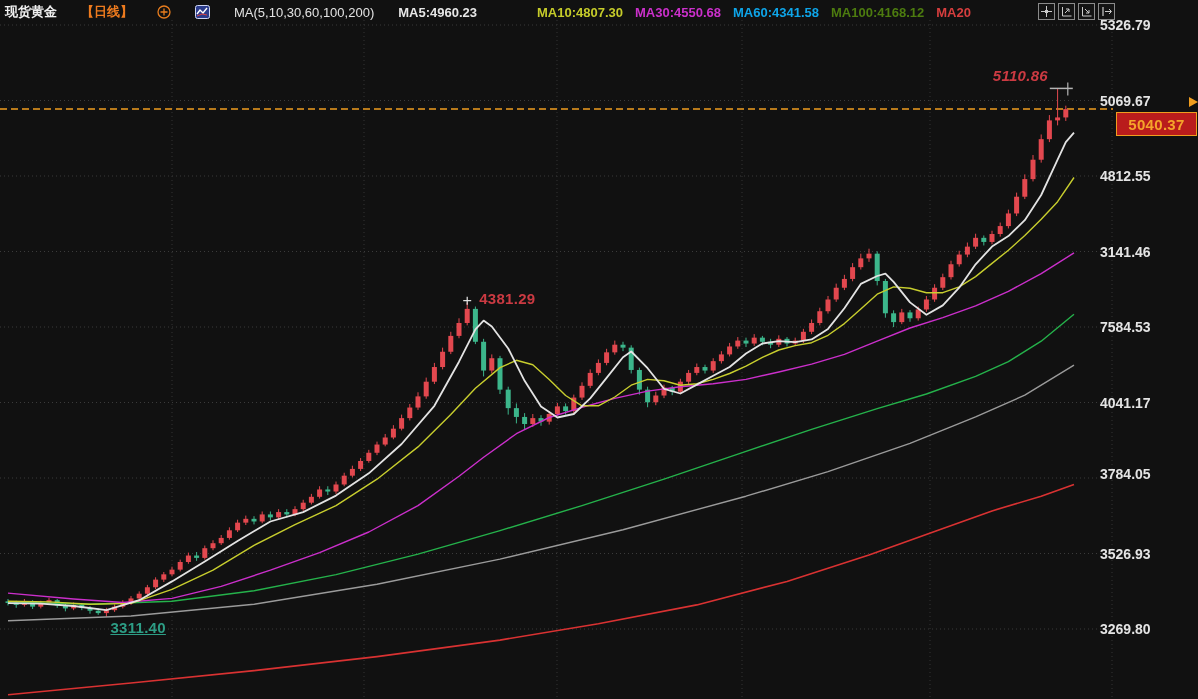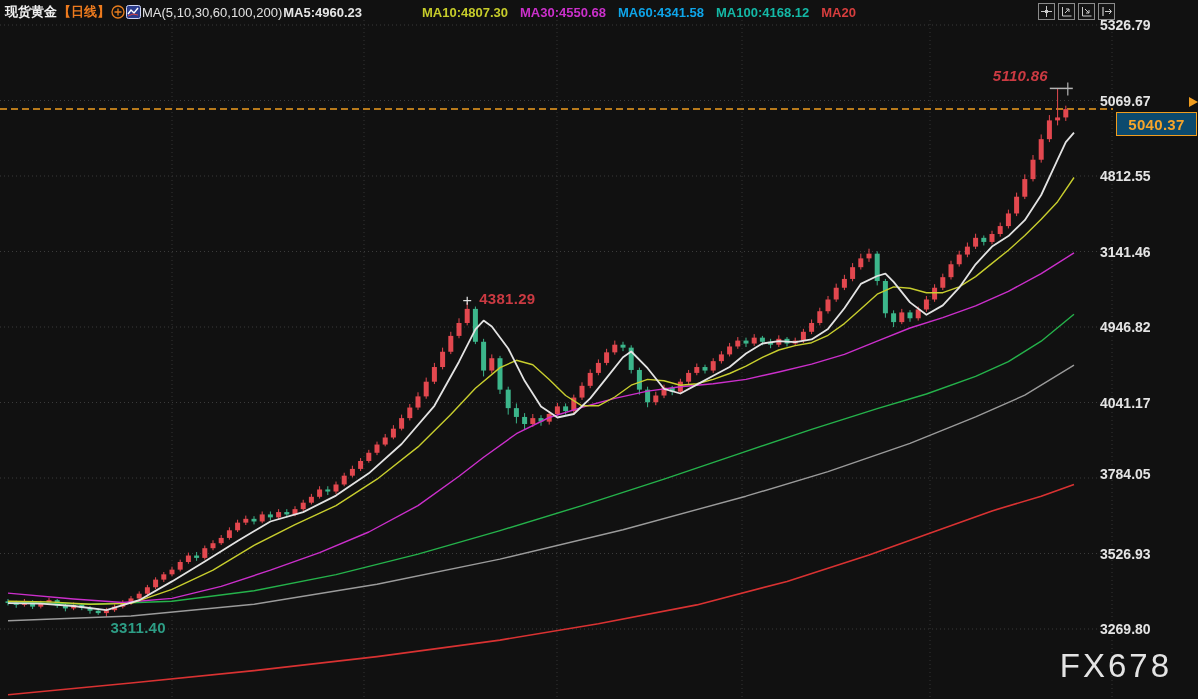--- a/index.html
+++ b/index.html
@@ -1,35 +1,35 @@
 <!DOCTYPE html>
 <html><head>
 <meta charset="utf-8">
 <style>
   html,body{margin:0;padding:0;background:#0d0d0d;}
   #app{position:relative;width:1198px;height:699px;background:#111111;overflow:hidden;
        font-family:"Liberation Sans","DejaVu Sans",sans-serif;}
   #chart-svg{position:absolute;left:0;top:0;}
   
-  #topbar{position:absolute;left:5px;top:3px;height:18px;display:flex;align-items:center;gap:1px;
+  #topbar{position:absolute;left:5px;top:3px;height:18px;display:flex;align-items:center;gap:24px;
           font-size:13px;color:#e6e6e6;white-space:nowrap;z-index:5;}
   .t-title{font-weight:700;color:#efefef;}
   .t-frame{font-weight:700;color:#ee7b1e;}
   .t-icon{display:inline-flex;align-items:center;}
   .ma-params{color:#e3e3e3;}
   .ma-item{font-weight:700;}
   
   #toolbar{position:absolute;top:3px;left:1038px;display:flex;gap:3px;z-index:6;}
   .tb-btn{width:17px;height:17px;border:1px solid #8a8a8a;background:#141414;display:flex;
           align-items:center;justify-content:center;cursor:pointer;box-sizing:border-box;}
   
   .axis-tick{position:absolute;right:8px;width:90px;text-align:left;font-size:14px;font-weight:700;
              color:#e4e4e4;z-index:4;}
   #last-price-box{position:absolute;left:1116px;width:79px;height:22px;border:1.5px solid #f09d1f;
-                  background:#0c4a6e;color:#f5a42a;font-size:15px;font-weight:700;display:flex;
+                  background:#b91c1c;color:#f5a42a;font-size:15px;font-weight:700;display:flex;
                   align-items:center;justify-content:center;z-index:7;letter-spacing:.3px;}
   #axis-arrow{position:absolute;right:0px;width:0;height:0;border-left:9px solid #f09d1f;
               border-top:5px solid transparent;border-bottom:5px solid transparent;z-index:7;}
   
   .anno{position:absolute;font-size:15px;font-weight:700;z-index:4;letter-spacing:.3px;}
   
   #watermark{position:absolute;right:26px;bottom:14px;font-size:33px;color:#e4e4e4;
              letter-spacing:3px;z-index:3;font-weight:400;}
 </style>
 </head>
@@ -351,21 +351,21 @@
           <polyline points="2,9 5,5 8,8 12,3" fill="none" stroke="#ffffff" stroke-width="1.4"></polyline>
           <polyline points="2,11 7,9 12,10" fill="none" stroke="#d94040" stroke-width="1"></polyline>
         </svg>
     </span>
     <span class="ma-params">MA(5,10,30,60,100,200)</span>
     <span id="ma-legend" style="display:flex;gap:12px;">
         <span class="ma-item" style="color: rgb(230, 230, 230);">MA5:4960.23</span>
         <span class="ma-item" style="color: rgb(198, 204, 42); margin-left: 48px;">MA10:4807.30</span>
         <span class="ma-item" style="color: rgb(203, 48, 203);">MA30:4550.68</span>
         <span class="ma-item" style="color: #0ea5e9;">MA60:4341.58</span>
-        <span class="ma-item" style="color: #14b8a6;">MA100:4168.12</span>
+        <span class="ma-item" style="color: #4d7c0f;">MA100:4168.12</span>
         <span class="ma-item" style="color: rgb(215, 62, 62);">MA20</span>
       </span>
   </div>
 
   <div id="toolbar">
     <span class="tb-btn">
       <svg width="13" height="13" viewBox="0 0 13 13">
           <path d="M6.5 1v11M1 6.5h11" stroke="#cccccc" stroke-width="1"></path>
           <rect x="5" y="5" width="3" height="3" fill="#cccccc"></rect>
         </svg>
@@ -388,28 +388,27 @@
           <path d="M5 6.5h6M9 4l2.5 2.5L9 9" stroke="#cccccc" stroke-width="1" fill="none"></path>
         </svg>
     </span>
   </div>
 
   <div id="axis-labels">
       <div class="axis-tick" style="top: 17px;">5326.79</div>
       <div class="axis-tick" style="top: 92.5px;">5069.67</div>
       <div class="axis-tick" style="top: 168px;">4812.55</div>
       <div class="axis-tick" style="top: 243.503px;">3141.46</div>
-      <div class="axis-tick" style="top: 319.003px;">4946.82</div>
+      <div class="axis-tick" style="top: 319.003px;">7584.53</div>
       <div class="axis-tick" style="top: 394.506px;">4041.17</div>
       <div class="axis-tick" style="top: 466px;">3784.05</div>
       <div class="axis-tick" style="top: 545.506px;">3526.93</div>
       <div class="axis-tick" style="top: 621.009px;">3269.80</div>
     </div>
 
   <div id="last-price-box" style="top: 112.104px;">5040.37</div>
   <div id="axis-arrow" style="top: 96.5px;"></div>
 
   <div class="anno" id="anno-high" style="color: rgb(203, 58, 66); left: 992.8px; top: 67.4051px; text-align: right; font-style: italic;">5110.86</div>
   <div class="anno" id="anno-peak" style="color: rgb(203, 58, 66); left: 479.2px; top: 289.634px;">4381.29</div>
-  <div class="anno" id="anno-low" style="color: rgb(45, 157, 133); left: 110.4px; top: 618.794px;">3311.40</div>
-
-  <div id="watermark">FX678</div>
+  <div class="anno" id="anno-low" style="color: rgb(45, 157, 133); left: 110.4px; top: 618.794px; text-decoration: underline;">3311.40</div>
+
 </div>
 
 </body></html>

